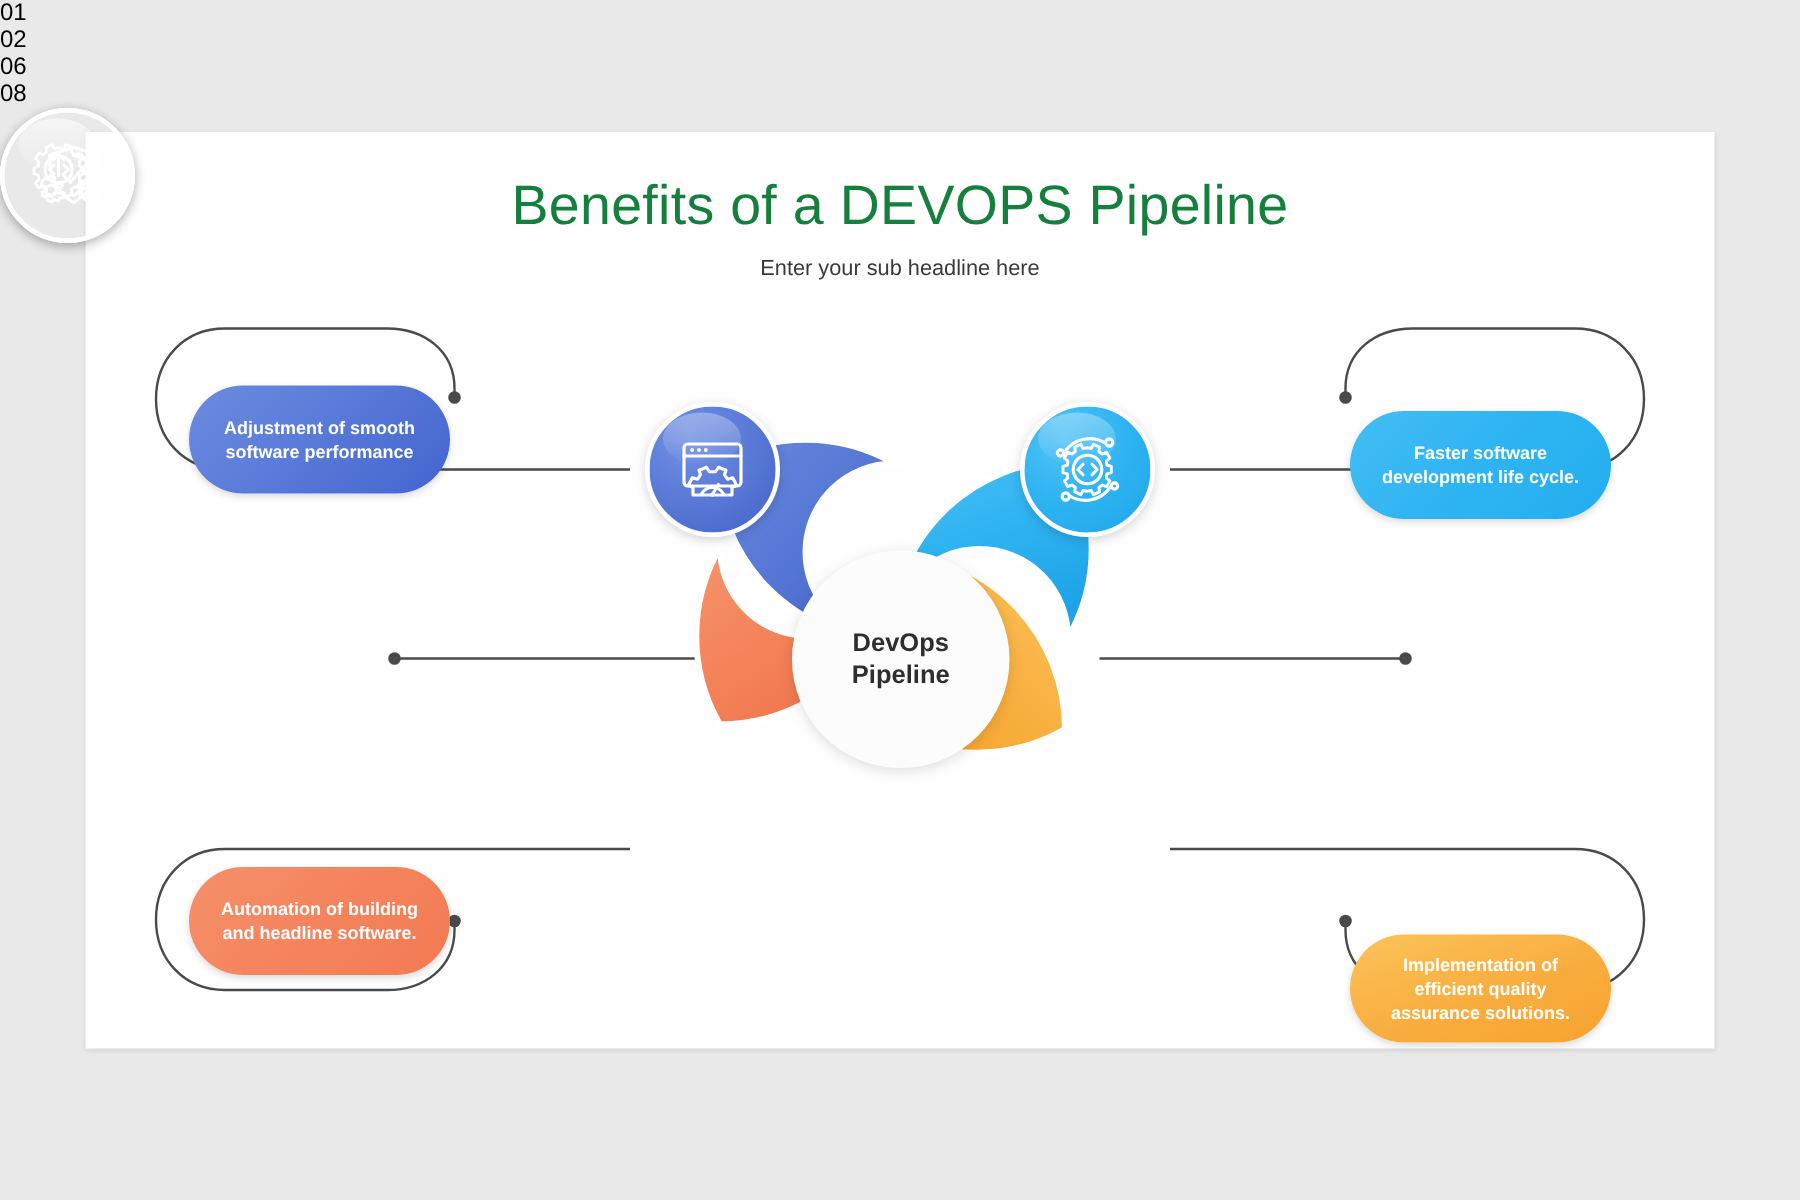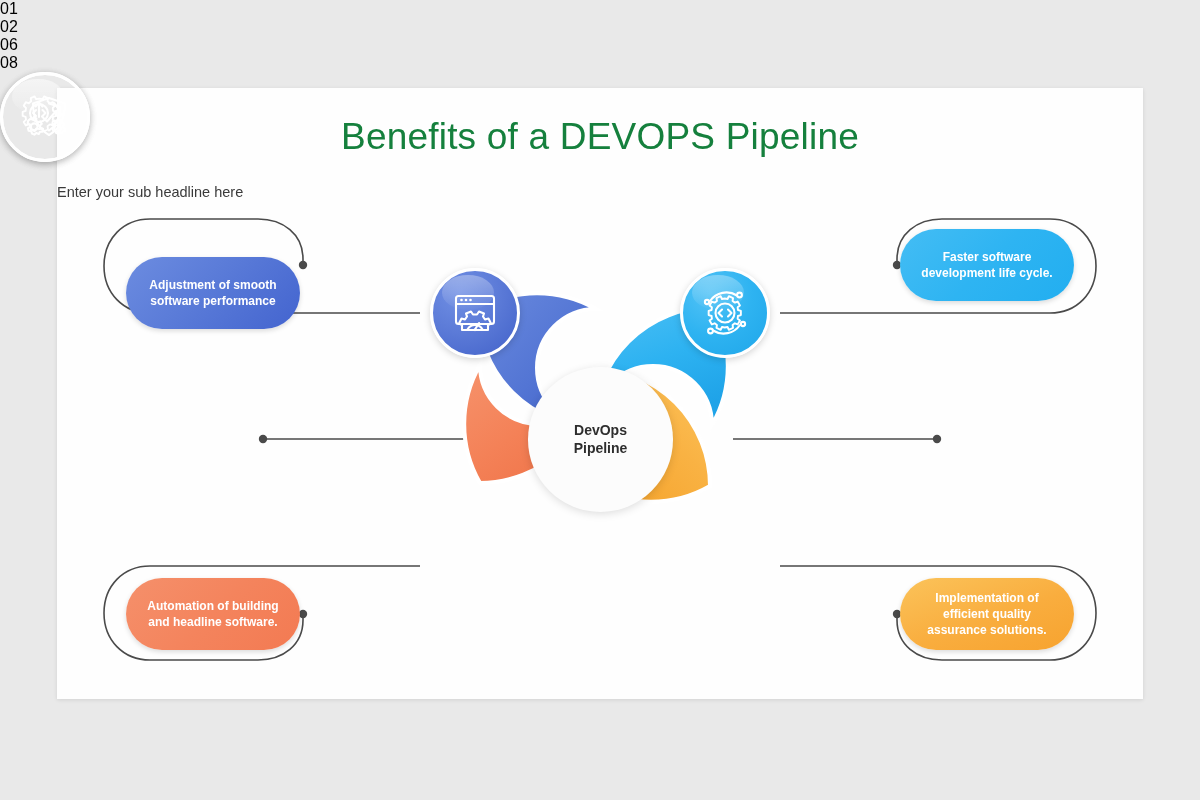--- a/index.html
+++ b/index.html
@@ -18,55 +18,55 @@
   }
   
   #title {
     position: absolute; left: 0; top: 28px; width: 100%;
     text-align: center;
     font-size: 37px; font-weight: 400; color: #15803d;
     letter-spacing: 0.2px;
   }
   #subtitle {
     position: absolute; left: 0; top: 83px; width: 100%;
-    text-align: left;
-    font-size: 14.5px; font-weight: 400; color: #3a3a3a; margin-top: 13px;
+    text-align: center;
+    font-size: 14.5px; font-weight: 400; color: #3a3a3a;
   }
   
   #connectors { position: absolute; left: 0; top: 0; width: 1200px; height: 800px; }
   
   .pill-wrap { position: absolute; width: 196px; height: 88px; }
   .pill {
     position: absolute; left: 22px; top: 0;
     width: 174px; height: 72px;
     border-radius: 40px;
     display: flex; align-items: center; justify-content: center;
     text-align: center;
     color: #ffffff; font-size: 12px; font-weight: bold; line-height: 1.35;
     padding: 0 14px;
     box-shadow: 0 2px 5px rgba(0,0,0,0.14);
   }
-  .pill.right { left: 0; }
+  .pill.right { left: 0; margin-top: 45px; }
   .pill-1 { background: linear-gradient(135deg,#6c8ce0 0%,#5a7bd8 45%,#4364cf 100%); margin-top: 28px; }
   .pill-2 { background: linear-gradient(135deg,#44bdf4 0%,#2eb4f2 50%,#22aef0 100%); }
   .pill-3 { background: linear-gradient(135deg,#f5906b 0%,#f4845d 50%,#f37a52 100%); }
   .pill-4 { background: linear-gradient(160deg,#fbc35a 0%,#f9ad3e 55%,#f7a32f 100%); }
   
   #pinwheel { position: absolute; left: 440px; top: 255px; width: 320px; height: 345px; }
   #pinwheel svg { display: block; }
   
   #center-label {
     position: absolute; left: 528px; top: 367px;
     width: 145px; height: 145px;
     border-radius: 50%;
     background: #fcfcfc;
     box-shadow: 0 2px 9px rgba(0,0,0,0.13);
     display: flex; flex-direction: column;
     align-items: center; justify-content: center;
-    font-size: 14px; font-weight: bold; color: #2e2e2e; line-height: 1.22;
+    font-size: 17px; font-weight: bold; color: #2e2e2e; line-height: 1.22;
   }
   
   .icon-bubble {
     position: absolute; width: 90px; height: 90px; border-radius: 50%;
     border: 3.5px solid #ffffff;
     display: flex; align-items: center; justify-content: center;
     box-shadow: 0 2px 7px rgba(0,0,0,0.17);
     overflow: hidden;
   }
   .icon-bubble::after {

